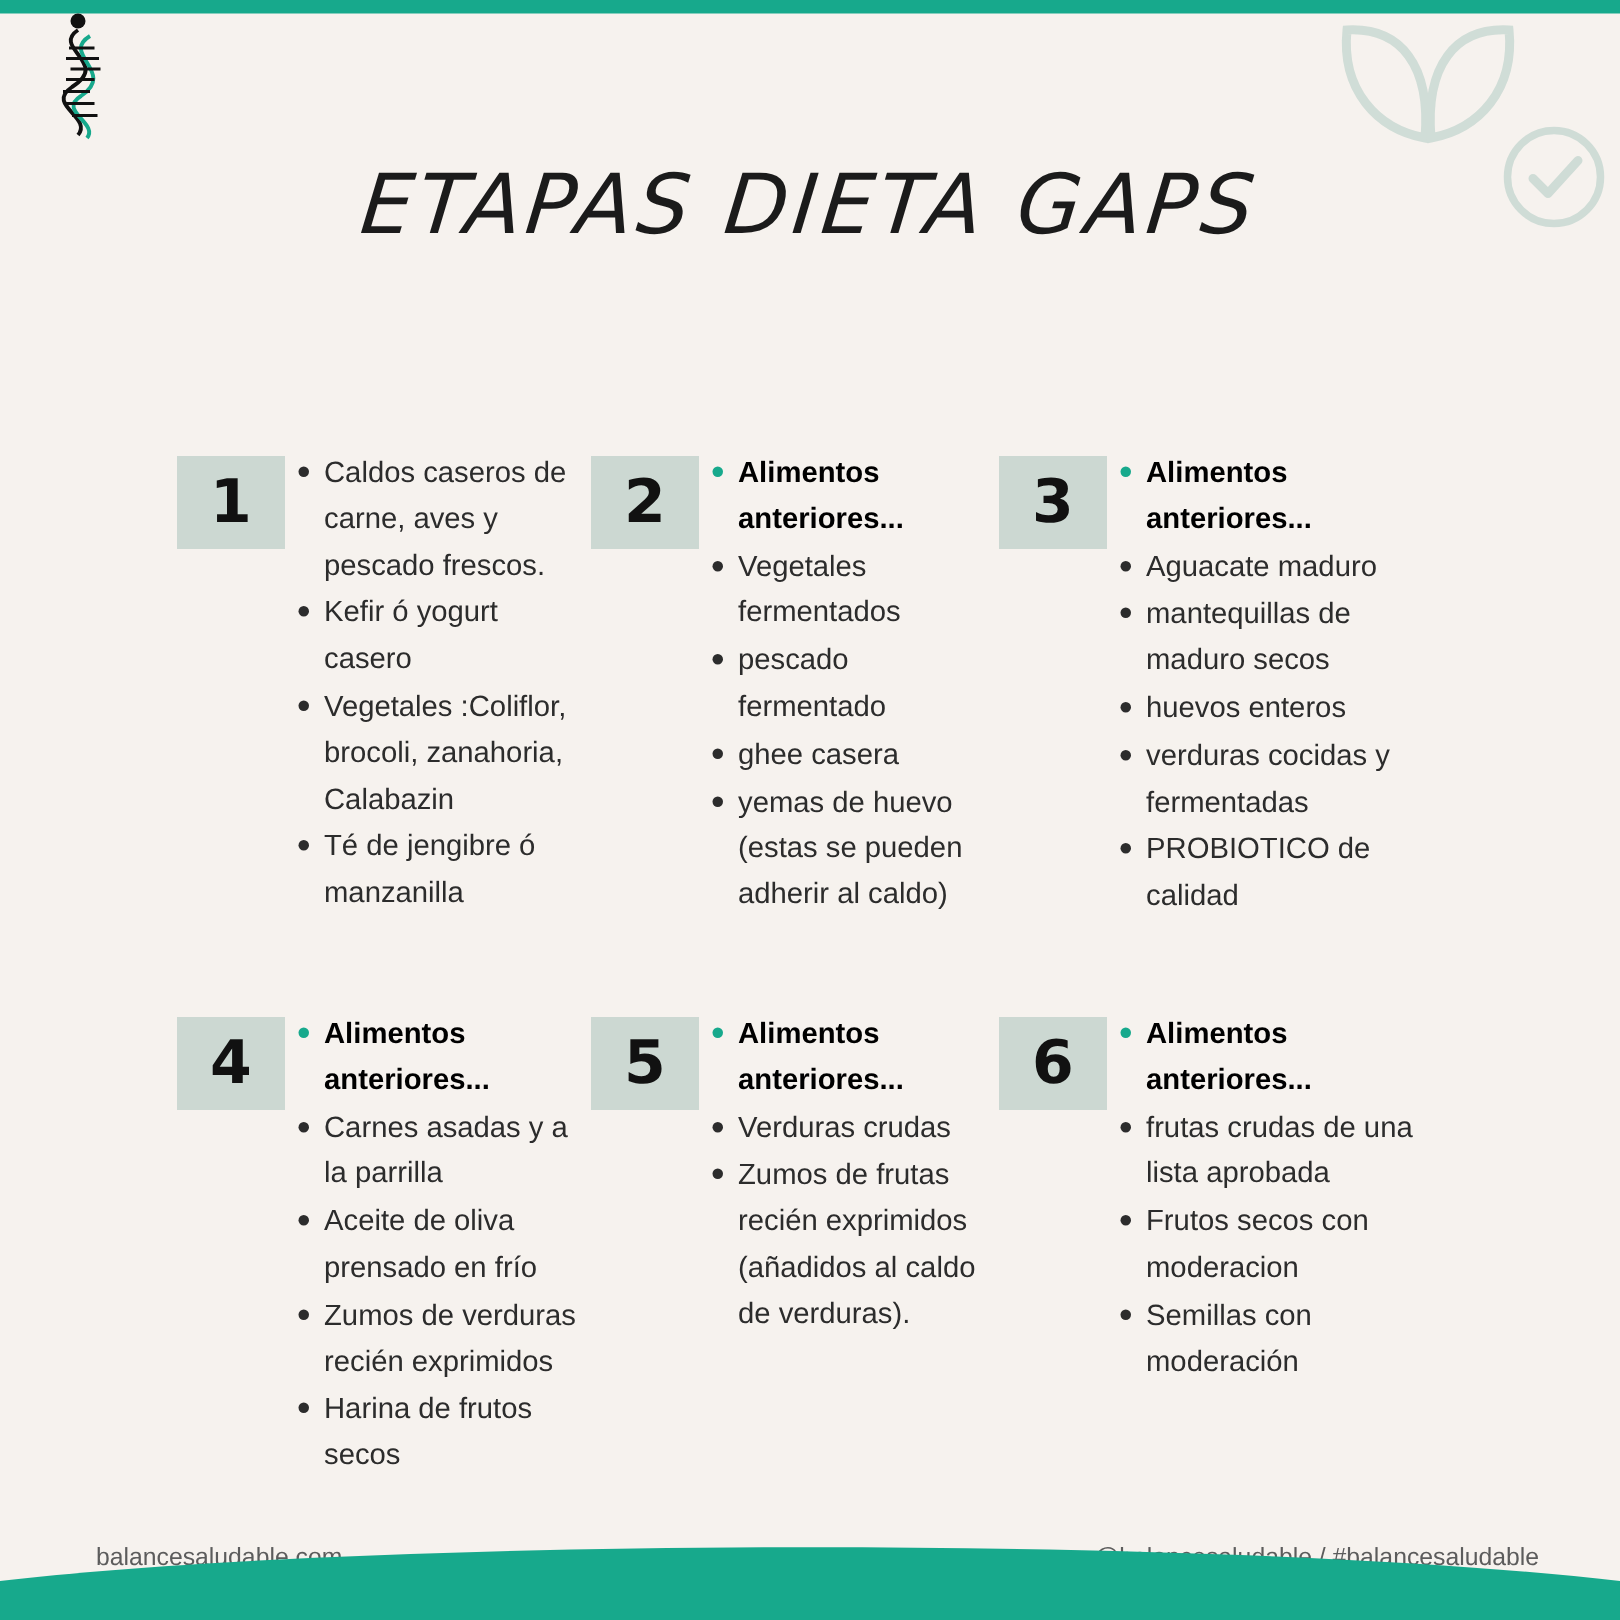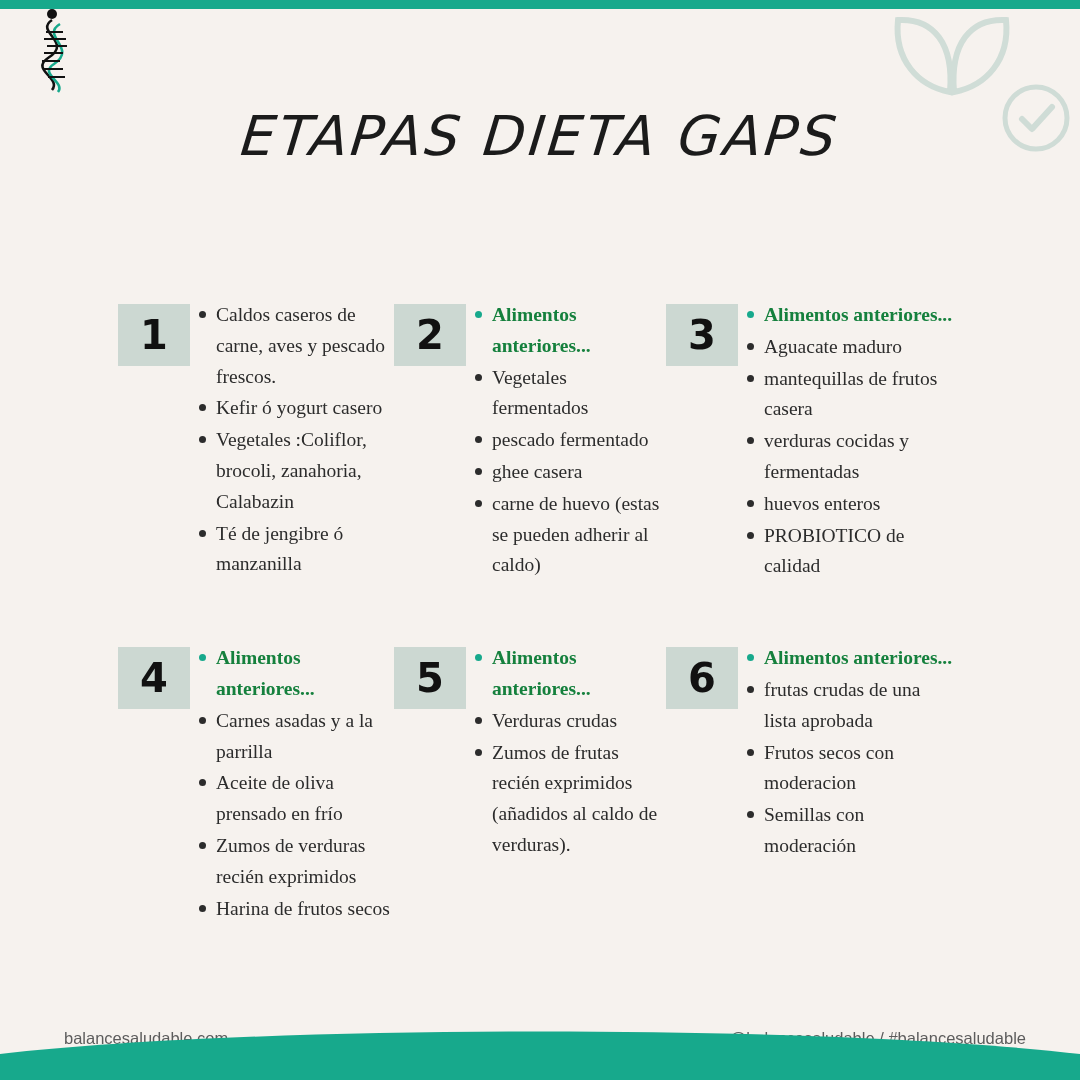--- a/index.html
+++ b/index.html
@@ -101,41 +101,40 @@
     font-size: 40px;
     font-weight: 700;
     color: #111;
     margin-top: 4px;
   }
   ul.items {
     margin: 0;
     padding: 0 0 0 26px;
     list-style: none;
     flex: 1;
-    font-family: Liberation Serif, serif;
   }
   ul.items li {
     position: relative;
     font-size: 19.5px;
     line-height: 1.58;
     color: #2c2c2c;
     margin-bottom: 1px;
   }
   ul.items li::before {
     content: "";
     position: absolute;
     left: -17px;
     top: 11px;
     width: 7px;
     height: 7px;
     border-radius: 50%;
     background: #2c2c2c;
   }
   ul.items li.accent {
-    color: #15803d;
+    color: #000000;
     font-weight: bold;
   }
   ul.items li.accent::before {
     background: #17a98c;
   }
 
   
   .footer-left {
     position: absolute;
     left: 64px;
@@ -199,32 +198,32 @@
     </ul>
   </div>
 
   <div class="stage">
     <div class="num-box">2</div>
     <ul class="items">
       <li class="accent">Alimentos anteriores...</li>
       <li>Vegetales fermentados</li>
       <li>pescado fermentado</li>
       <li>ghee casera</li>
-      <li>carne de huevo (estas se pueden adherir al caldo)</li>
+      <li>yemas de huevo (estas se pueden adherir al caldo)</li>
     </ul>
   </div>
 
   <div class="stage">
     <div class="num-box">3</div>
     <ul class="items">
       <li class="accent">Alimentos anteriores...</li>
       <li>Aguacate maduro</li>
-      <li>mantequillas de frutos casera</li>
+      <li>mantequillas de maduro secos</li>
+      <li>huevos enteros</li>
       <li>verduras cocidas y fermentadas</li>
-      <li>huevos enteros</li>
       <li>PROBIOTICO de calidad</li>
     </ul>
   </div>
 
   <div class="stage">
     <div class="num-box">4</div>
     <ul class="items">
       <li class="accent">Alimentos anteriores...</li>
       <li>Carnes asadas y a la parrilla</li>
       <li>Aceite de oliva prensado en frío</li>

